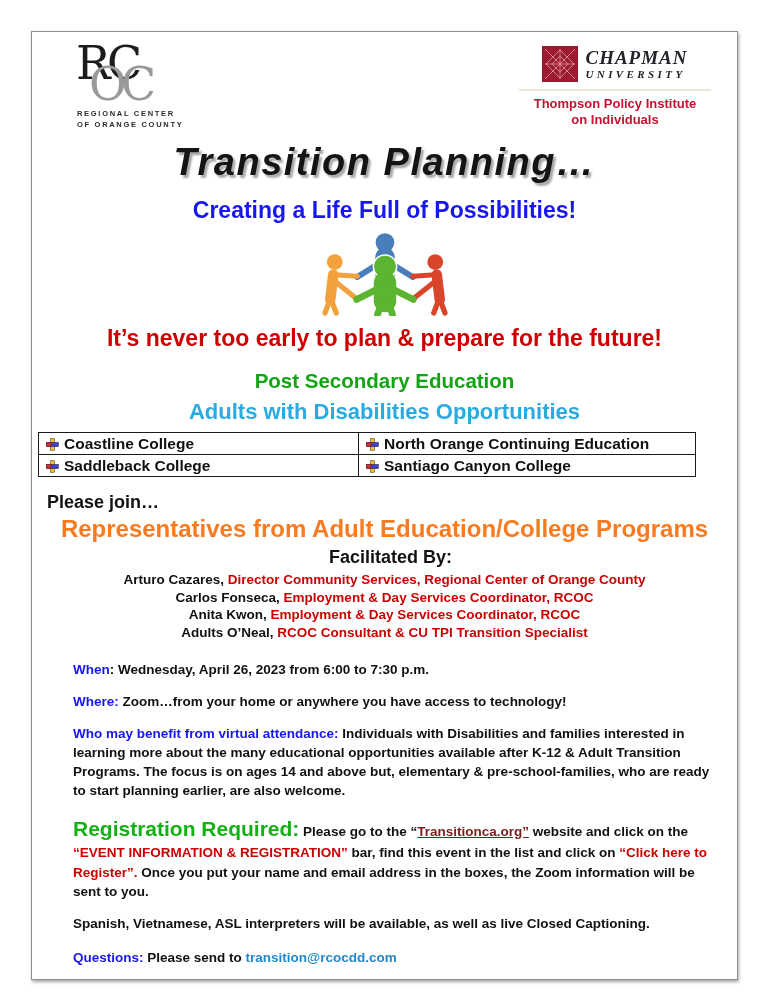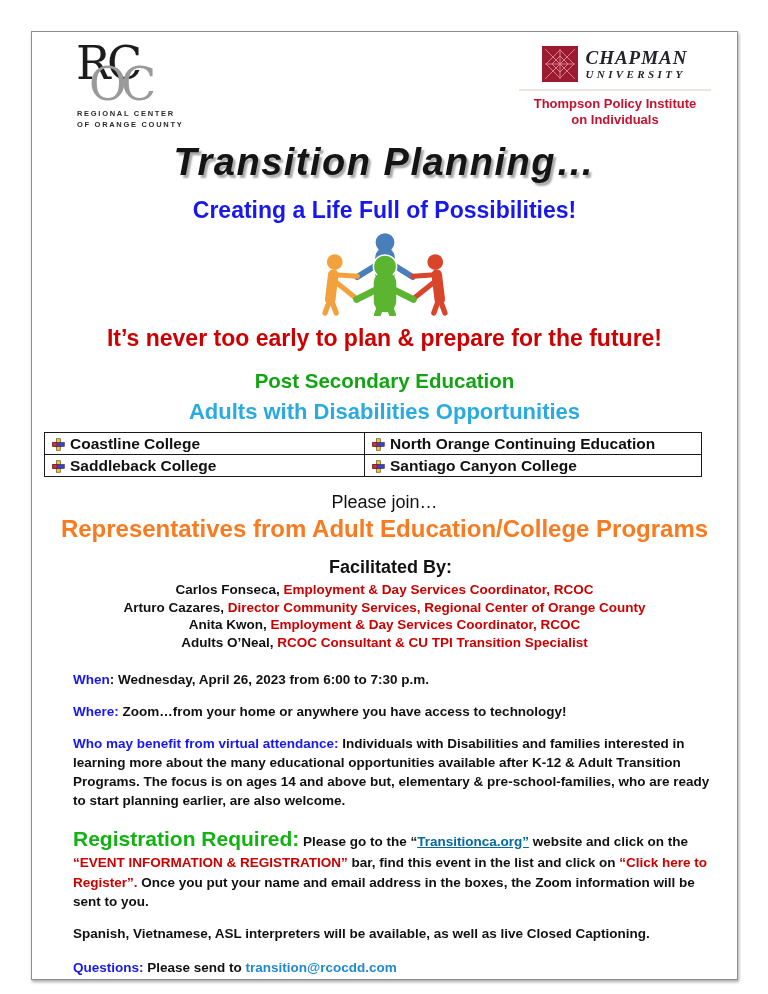--- a/index.html
+++ b/index.html
@@ -29,41 +29,41 @@
   .title { text-align:center; margin-top:9px; font-size:38px; font-weight:bold; font-style:italic;
            color:#141414; letter-spacing:1.5px; text-shadow:2.5px 2.5px 2px #a9a9a9; }
   .subtitle { text-align:center; margin-top:13px; font-size:23px; font-weight:bold; color:#1717EE; }
   .people { display:block; margin:8px auto 0; }
 
   .tag-red   { text-align:center; margin-top:9px; font-size:23px;   font-weight:bold; color:#CC0000; }
   .tag-green { text-align:center; margin-top:17px; font-size:20.5px; font-weight:bold; color:#12A412; }
   .tag-cyan  { text-align:center; margin-top:6px; font-size:22px;   font-weight:bold; color:#29ABE2; }
 
   
-  .colleges { margin:7px 0 0 12px; width:658px; border-collapse:collapse; table-layout:fixed; }
+  .colleges { margin:7px 0 0 6px; width:658px; border-collapse:collapse; table-layout:fixed; }
   .colleges td { border:1.6px solid #1a1a1a; font-size:15.5px; font-weight:bold; color:#111;
                  padding:1px 4px 1px 7px; height:22px; white-space:nowrap; }
   .colleges td.c1 { width:320px; }
   .bullet { vertical-align:-2px; margin-right:5px; }
 
-  .please      { text-align:center; margin-top:15px; font-size:18px;   font-weight:normal; }
+  .please      { text-align:left; margin-top:15px; font-size:18px;   font-weight:bold;padding-left:15px; }
   .orange-line { text-align:center; margin-top:2px;  font-size:24px; font-weight:bold; color:#F97A1F; }
-  .facilitated { text-align:center; margin-top:14px; font-size:18px;   font-weight:bold;padding-left:12px; }
+  .facilitated { text-align:center; margin-top:4px; font-size:18px;   font-weight:bold;padding-left:12px; }
   .facilitators{ text-align:center; margin-top:3px; font-size:13.5px; font-weight:bold; line-height:1.3; }
   .facilitators .role { color:#CC0000; }
 
   
   .body-par { margin:0 26px 0 41px; font-size:13.5px; font-weight:bold; line-height:1.4; color:#111; }
   .label-blue { color:#1717EE; }
   .when  { margin-top:20px; }
   .where { margin-top:13px; }
   .who   { margin-top:13px; }
   .reg   { margin-top:13px; line-height:1.42; }
   .reg-heading { color:#12B212; font-size:21px; }
-  .link  { color:#0369a1; text-decoration:underline; cursor:pointer; }
+  .link  { color:#7f1d1d; text-decoration:underline; cursor:pointer; }
   .red-strong { color:#CC0000; }
   .spanish { margin-top:14px; }
   .questions { margin-top:15px; }
   .email { color:#2389CE; cursor:pointer; }
 </style>
 </head>
 <body>
 
 <div class="page">
 
@@ -178,22 +178,22 @@
       </td>
     </tr>
   </tbody>
     </table>
 
   <div class="please">Please join…</div>
   <div class="orange-line">Representatives from Adult Education/College Programs</div>
 
   <div class="facilitated">Facilitated By:</div>
   <div class="facilitators">
+    <div><span>Arturo Cazares, </span><span class="role">Director Community Services, Regional Center of Orange County</span></div>
     <div><span>Carlos Fonseca, </span><span class="role">Employment &amp; Day Services Coordinator, RCOC</span></div>
-    <div><span>Arturo Cazares, </span><span class="role">Director Community Services, Regional Center of Orange County</span></div>
     <div><span>Anita Kwon, </span><span class="role">Employment &amp; Day Services Coordinator, RCOC</span></div>
     <div><span>Adults O’Neal, </span><span class="role">RCOC Consultant &amp; CU TPI Transition Specialist</span></div>
   </div>
 
   <div class="body-par when">
     <span class="label-blue">When</span><span>: Wednesday, April 26, 2023 from 6:00 to 7:30 p.m.</span>
   </div>
 
   <div class="body-par where">
     <span class="label-blue">Where:</span><span> Zoom…from your home or anywhere you have access to technology!</span>

